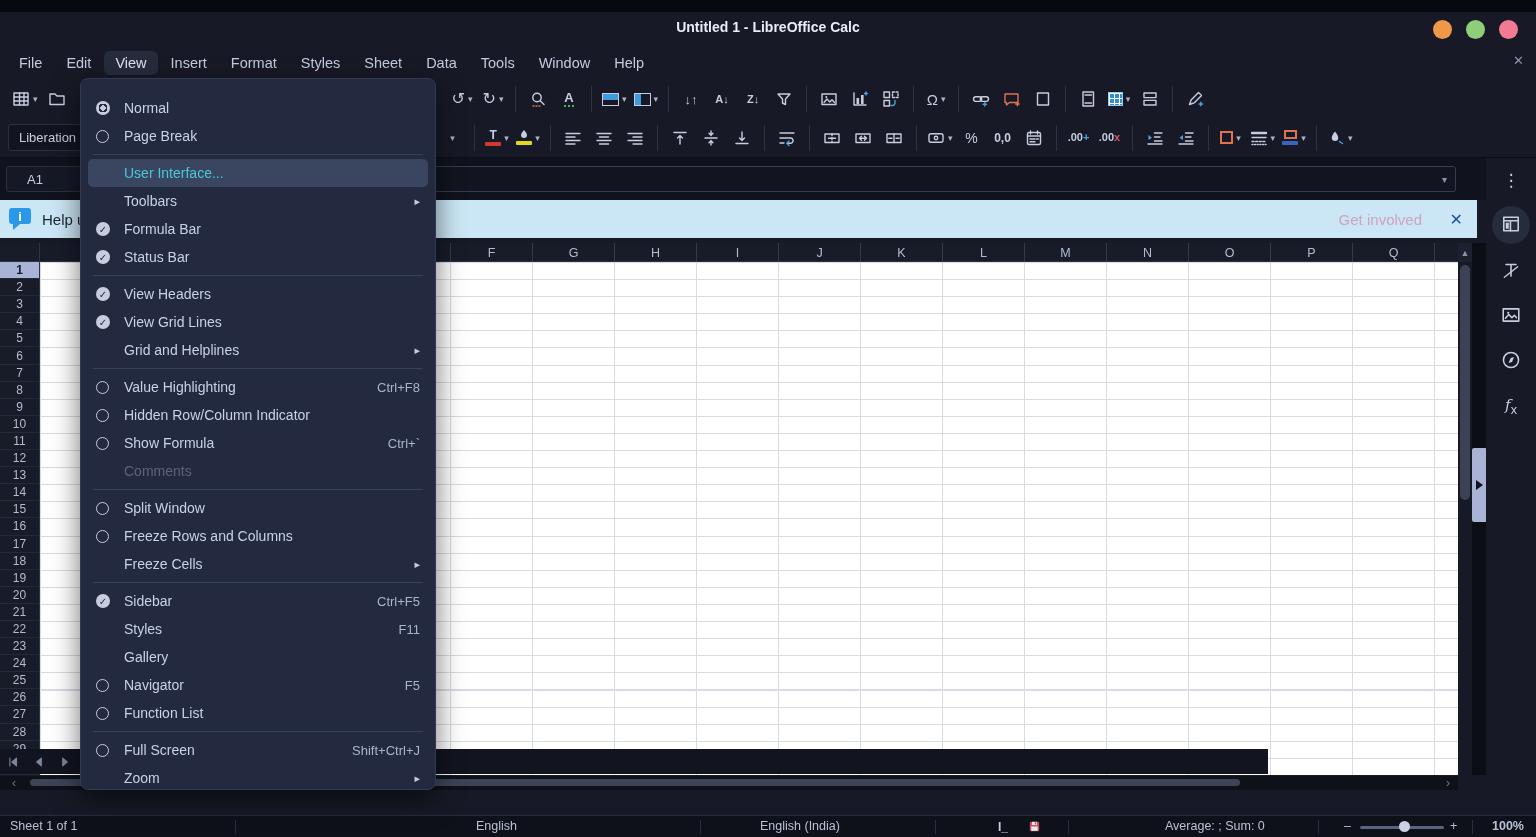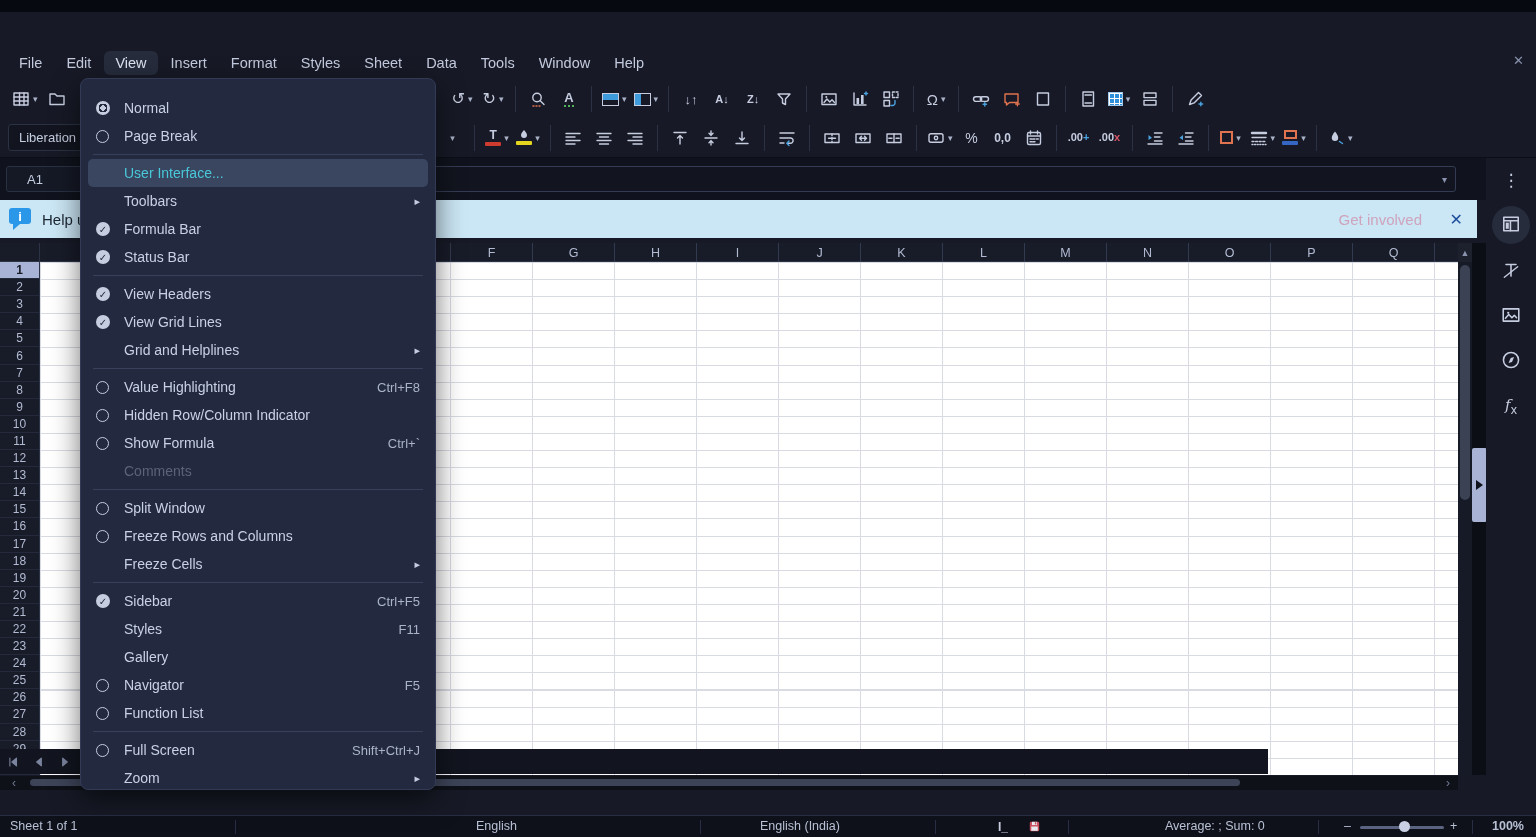--- a/index.html
+++ b/index.html
@@ -111,20 +111,28 @@
   .mi-arrow{margin-left:auto;font-size:11px;color:#c7cde0;}
   .msep{height:1px;background:#39415a;margin:4px 12px;}
 </style>
 </head>
 <body>
 
 <div class="app">
 
   <div class="abs topstrip"></div>
 
+  <div class="abs titlebar">
+    <div class="title">Untitled 1 - LibreOffice Calc</div>
+    <div class="lights">
+      <span class="light" style="background:#ef9849"></span>
+      <span class="light" style="background:#8fce79"></span>
+      <span class="light" style="background:#f07b92"></span>
+    </div>
+  </div>
 
   <div class="abs menubar" id="menubar">
       <div class="mb-item">File</div>
       <div class="mb-item">Edit</div>
       <div class="mb-item active">View</div>
       <div class="mb-item">Insert</div>
       <div class="mb-item">Format</div>
       <div class="mb-item">Styles</div>
       <div class="mb-item">Sheet</div>
       <div class="mb-item">Data</div>

